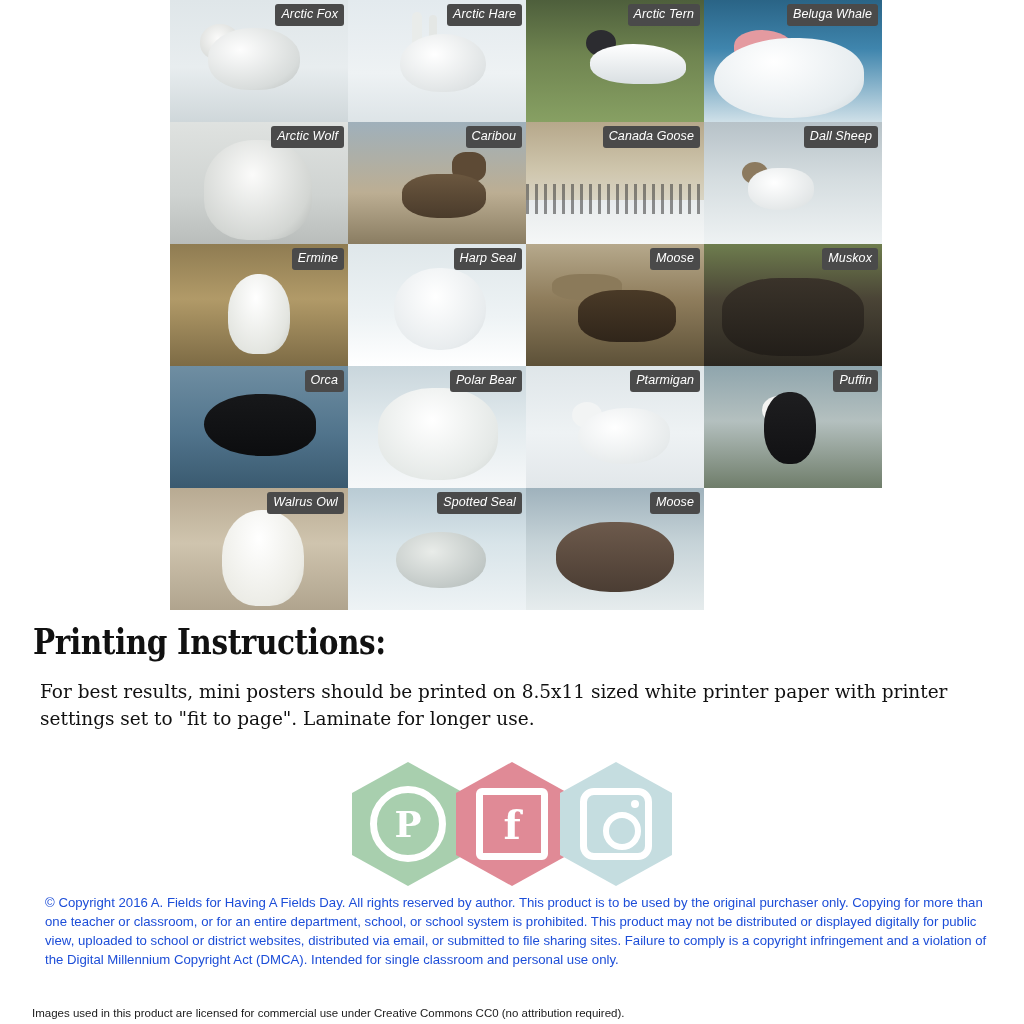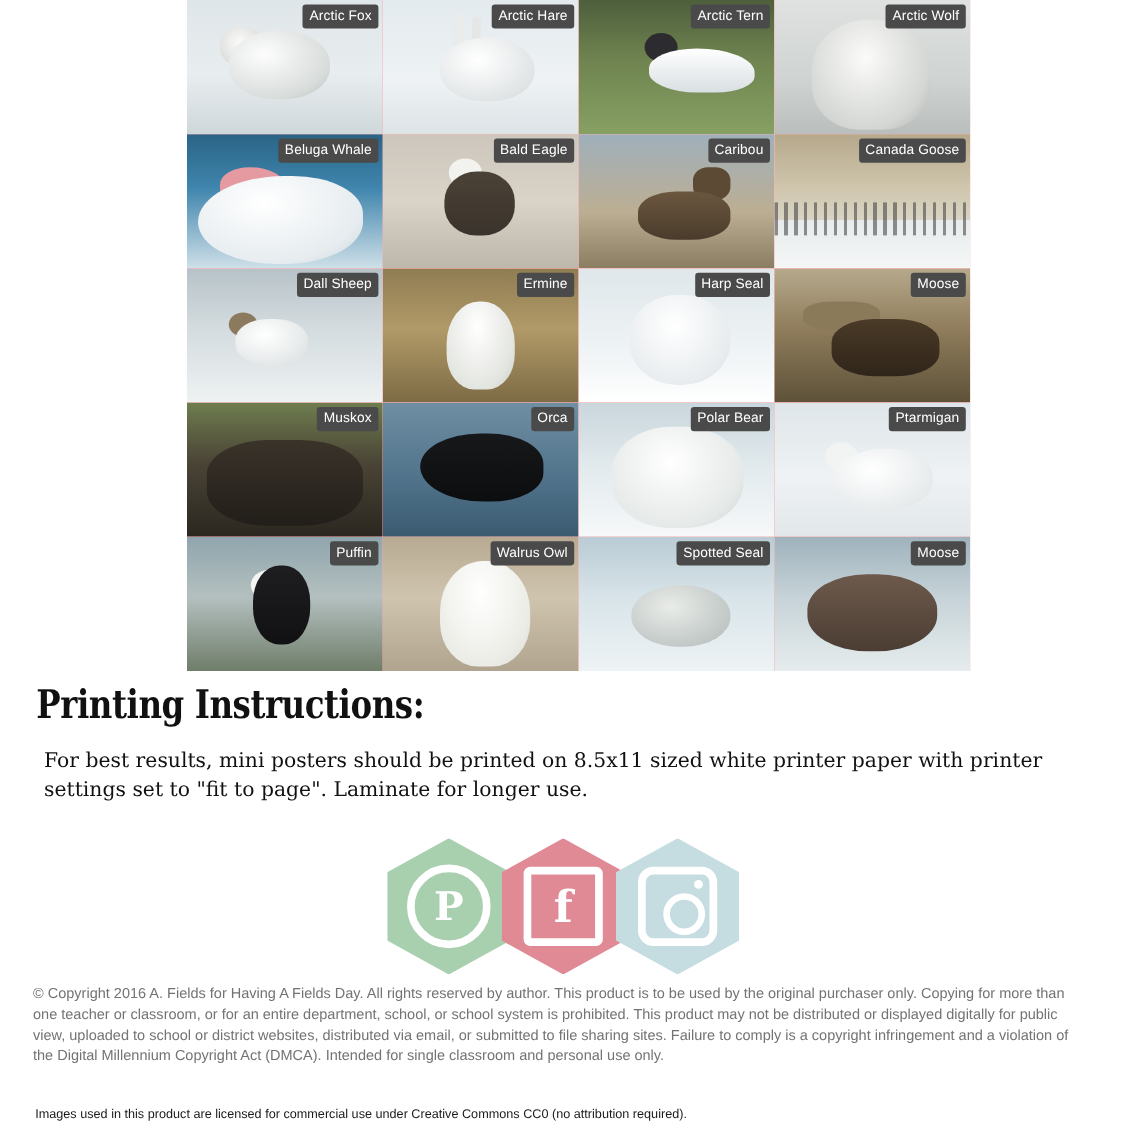--- a/index.html
+++ b/index.html
@@ -24,21 +24,22 @@
     display: grid;
     grid-template-columns: repeat(4, 178px);
     grid-auto-rows: 122px;
     gap: 0px;
   }
   .cell {
     position: relative;
     width: 178px;
     height: 122px;
     overflow: hidden;
-    background: #fca5a5;
+    background: #4d7c0f;
+    font-style: italic;
   }
   .cell .photo {
     position: absolute;
     inset: 0;
   }
   .cell .label {
     position: absolute;
     top: 4px;
     right: 4px;
     background: #4a4a4a;
@@ -231,27 +232,27 @@
     border: 6px solid #ffffff; border-radius: 50%;
   }
   .ig-frame .ig-dot {
     position: absolute; right: 6px; top: 5px;
     width: 8px; height: 8px; border-radius: 50%; background: #ffffff;
   }
 
   
   #copyright {
     position: absolute;
-    left: 30px;
+    left: 45px;
     top: 893px;
     width: 962px;
     font-family: "Liberation Sans", sans-serif;
     font-size: 13.2px;
     line-height: 19px;
-    color: #737373;
+    color: #1d4ed8;
   }
   #cc-note {
     position: absolute;
     left: 32px;
     top: 993px;
     width: 962px;
     font-family: "Liberation Sans", sans-serif;
     font-size: 11.5px;
     line-height: 16px;
     color: #1a1a1a;
@@ -268,30 +269,26 @@
     </div>
     <div class="cell">
       <div class="photo ph hare"></div>
       <div class="label">Arctic Hare</div>
     </div>
     <div class="cell">
       <div class="photo ph tern"></div>
       <div class="label">Arctic Tern</div>
     </div>
     <div class="cell">
+      <div class="photo ph beluga"></div>
+      <div class="label">Beluga Whale</div>
+    </div>
+    <div class="cell">
       <div class="photo ph wolf"></div>
       <div class="label">Arctic Wolf</div>
-    </div>
-    <div class="cell">
-      <div class="photo ph beluga"></div>
-      <div class="label">Beluga Whale</div>
-    </div>
-    <div class="cell">
-      <div class="photo ph eagle"></div>
-      <div class="label">Bald Eagle</div>
     </div>
     <div class="cell">
       <div class="photo ph caribou"></div>
       <div class="label">Caribou</div>
     </div>
     <div class="cell">
       <div class="photo ph goose"></div>
       <div class="label">Canada Goose</div>
     </div>
     <div class="cell">

